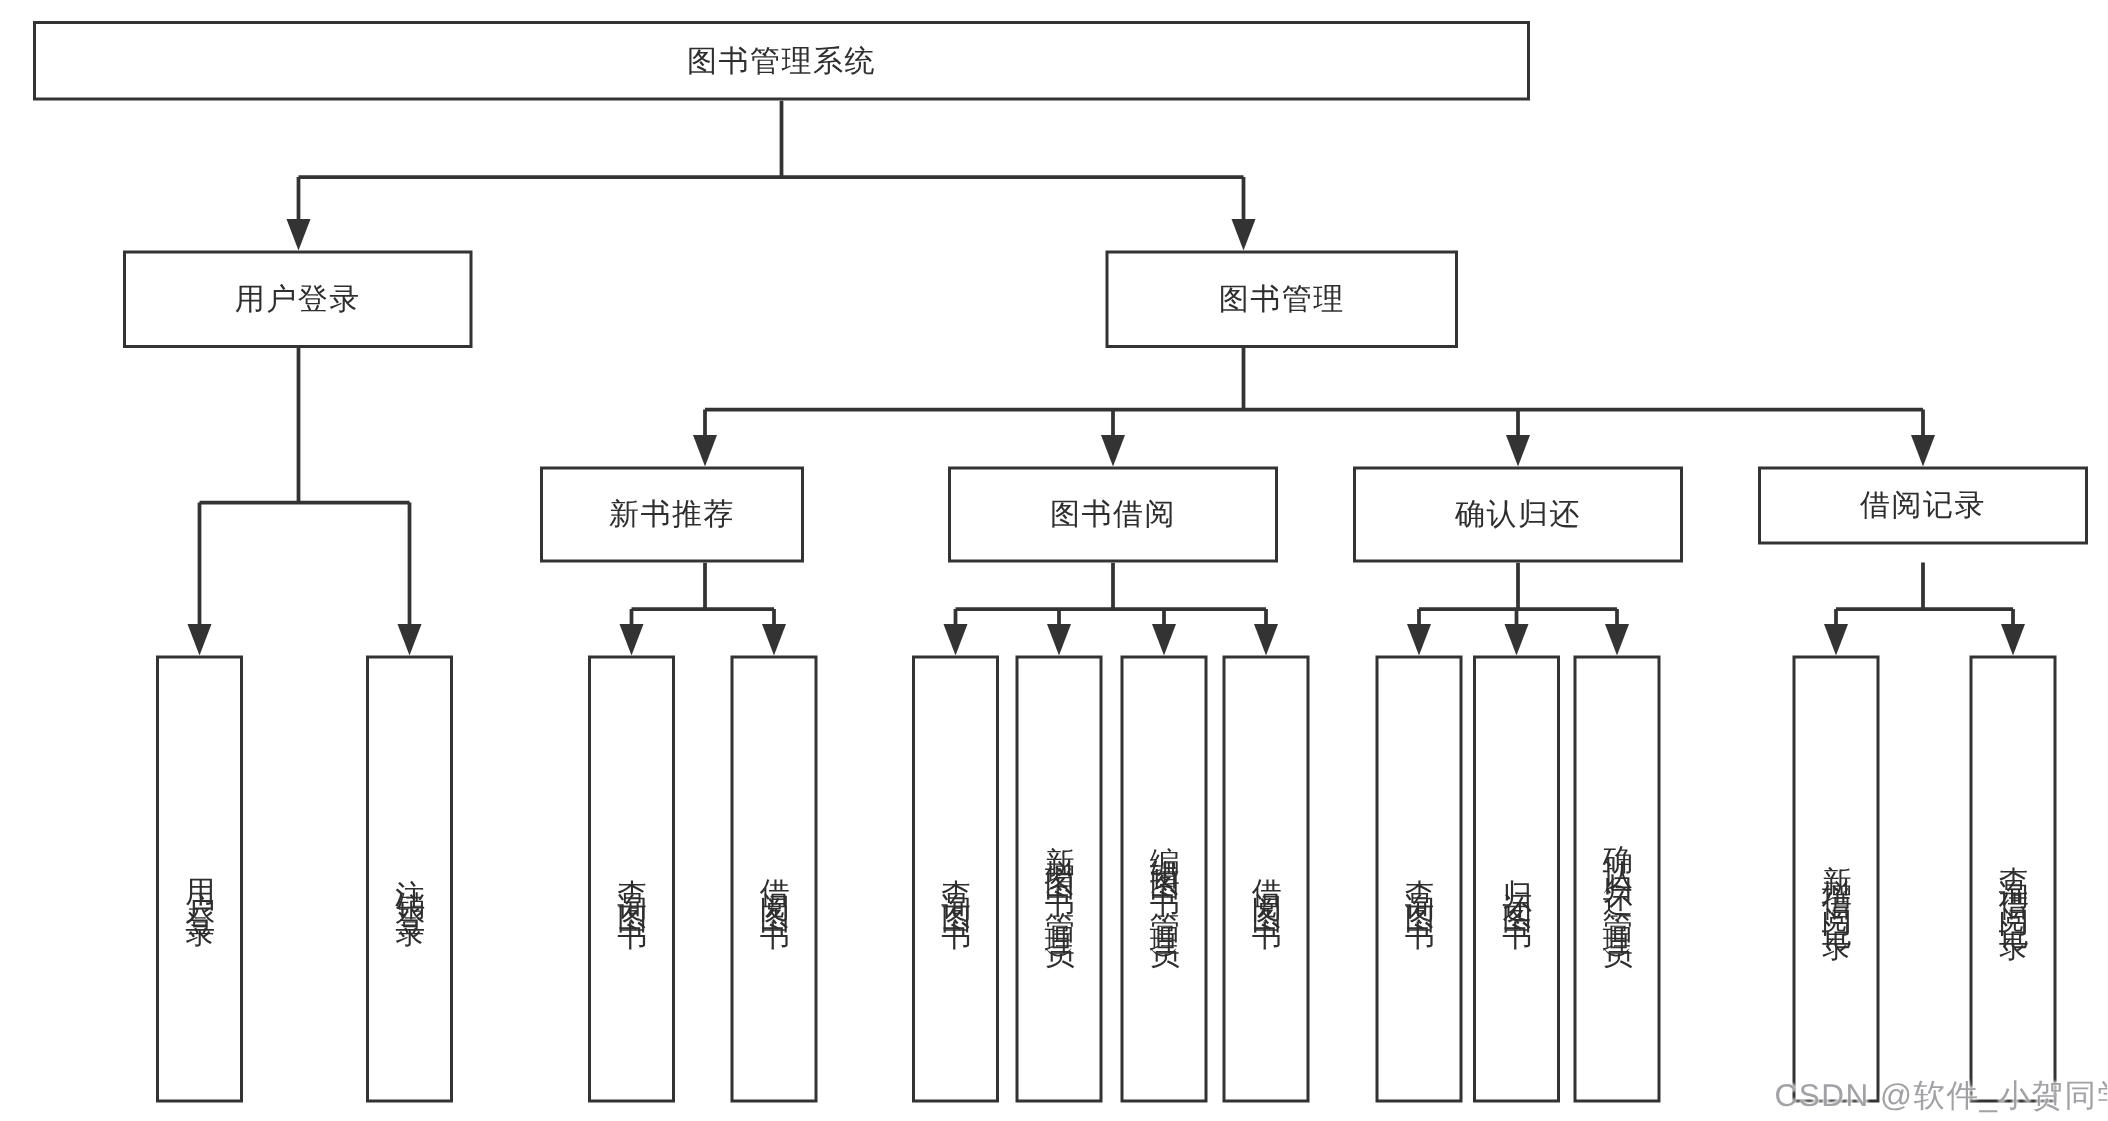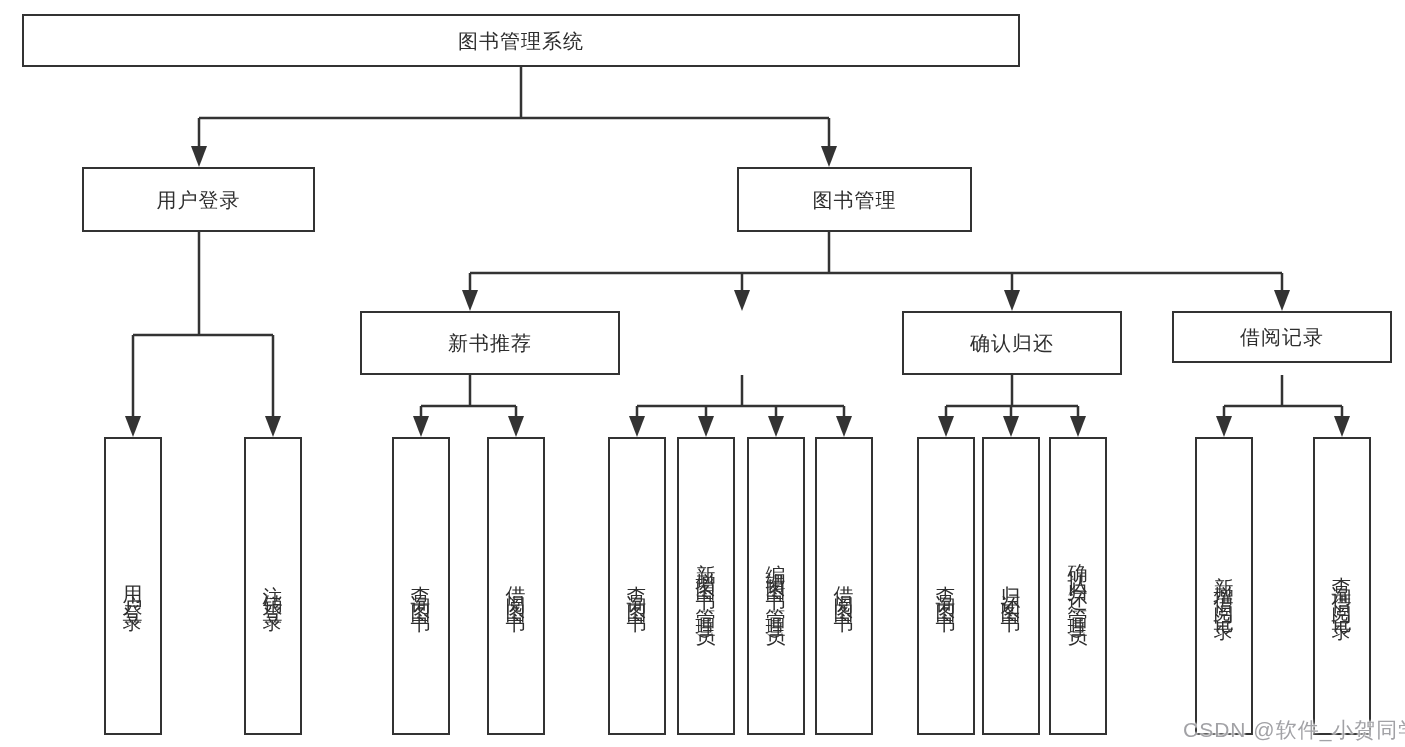--- a/index.html
+++ b/index.html
@@ -95,21 +95,22 @@
       <polygon points="1216,416 1232,416 1224,437"></polygon>
       <polygon points="1334,416 1350,416 1342,437"></polygon>
     </g>
   </svg>
 
   <div class="node h" style="left:22px;top:14px;width:998px;height:53px">图书管理系统</div>
 
   <div class="node h" style="left:82px;top:167px;width:233px;height:65px">用户登录</div>
   <div class="node h" style="left:737px;top:167px;width:235px;height:65px">图书管理</div>
 
-  <div class="node h" style="left:360px;top:311px;width:260px;height:64px">新书推荐</div>
+  <div class="node h" style="left:360px;top:311px;width:176px;height:64px">新书推荐</div>
+  <div class="node h" style="left:632px;top:311px;width:220px;height:64px">图书借阅</div>
   <div class="node h" style="left:902px;top:311px;width:220px;height:64px">确认归还</div>
   <div class="node h" style="left:1172px;top:311px;width:220px;height:52px">借阅记录</div>
 
   <div class="node v" style="left:104px;top:437px;width:58px;height:298px">用户登录</div>
   <div class="node v" style="left:244px;top:437px;width:58px;height:298px">注销登录</div>
 
   <div class="node v" style="left:392px;top:437px;width:58px;height:298px">查询图书</div>
   <div class="node v" style="left:487px;top:437px;width:58px;height:298px">借阅图书</div>
 
   <div class="node v" style="left:608px;top:437px;width:58px;height:298px">查询图书</div>

